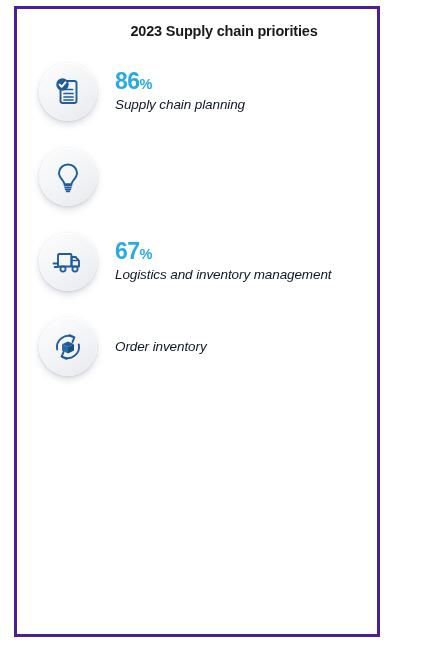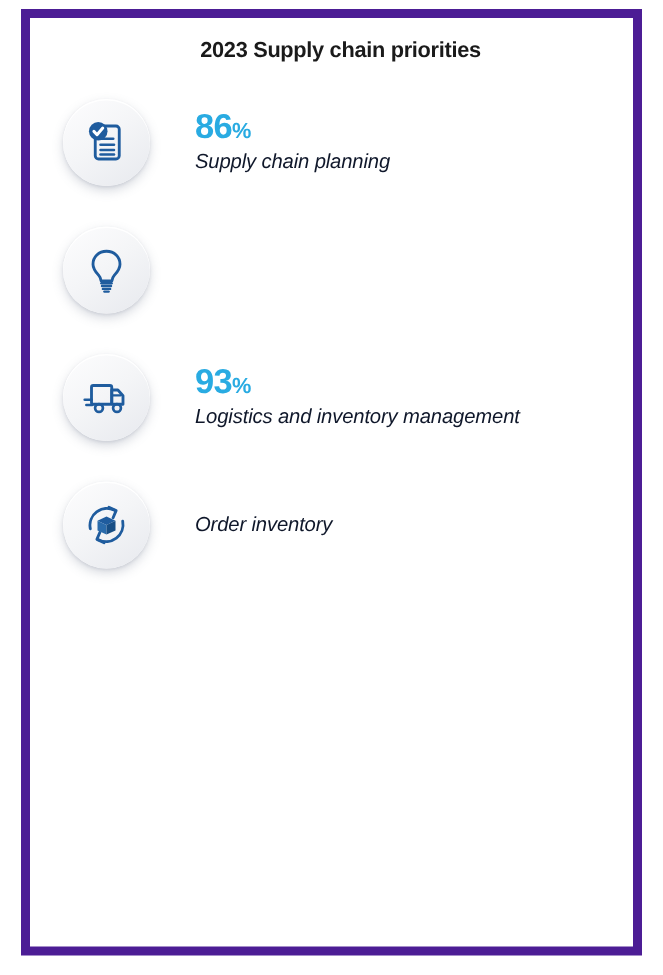--- a/index.html
+++ b/index.html
@@ -12,25 +12,25 @@
     height: 650px;
     font-family: "Liberation Sans", sans-serif;
     -webkit-font-smoothing: antialiased;
     overflow: hidden;
   }
 
   .card {
     position: absolute;
     left: 14px;
     top: 6px;
-    width: 414px;
+    width: 366px;
     height: 631px;
     box-sizing: border-box;
     background: #ffffff;
-    border: 6px solid #4c1d95;
+    border: 3px solid #4c1d95;
     overflow: hidden;
   }
 
   .chart-title {
     position: absolute;
     left: 0;
     top: 14px;
     width: 414px;
     text-align: center;
     font-size: 14.5px;
@@ -69,21 +69,21 @@
     justify-content: center;
   }
 
   .icon-wrap svg {
     display: block;
     width: 34px;
     height: 34px;
   }
 
   .text-wrap {
-    margin-left: 30px;
+    margin-left: 18px;
     display: flex;
     flex-direction: column;
     line-height: 1;
   }
 
   .value-line {
     display: block;
     color: #29ABE2;
     font-weight: bold;
     line-height: 1;
@@ -159,21 +159,21 @@
             <path d="M20.5 12 H24.6 L28 15.8 V21.5 H20.5 Z" stroke="#1F5C9E" stroke-width="1.9" stroke-linejoin="round"></path>
             <line x1="21.2" y1="15.6" x2="26.4" y2="15.6" stroke="#1F5C9E" stroke-width="1.5" stroke-linecap="round"></line>
             <circle cx="12" cy="24" r="2.6" stroke="#1F5C9E" stroke-width="1.8"></circle>
             <circle cx="24" cy="24" r="2.6" stroke="#1F5C9E" stroke-width="1.8"></circle>
             <line x1="2.5" y1="18.5" x2="7" y2="18.5" stroke="#1F5C9E" stroke-width="1.8" stroke-linecap="round"></line>
             <line x1="3.6" y1="22" x2="7.4" y2="22" stroke="#1F5C9E" stroke-width="1.8" stroke-linecap="round"></line>
           </svg>
         </span>
       </div>
       <div class="text-wrap">
-        <span class="value-line"><span class="value-num">93</span><span class="value-pct">%</span></span>
+        <span class="value-line"><span class="value-num">67</span><span class="value-pct">%</span></span>
         <span class="row-label">Logistics and inventory management</span>
       </div>
     </div>
 
     <div class="row">
       <div class="icon-wrap">
         <span>
           <svg viewBox="0 0 34 34" fill="none" xmlns="http://www.w3.org/2000/svg">
             <path d="M6.2 19.5 A11.3 11.3 0 0 1 22.4 7.2" stroke="#1F5C9E" stroke-width="1.9" stroke-linecap="round" fill="none"></path>
             <path d="M18.6 5.2 L23.4 7.4 L21.4 12.2" stroke="#1F5C9E" stroke-width="1.9" stroke-linecap="round" stroke-linejoin="round" fill="none"></path>

